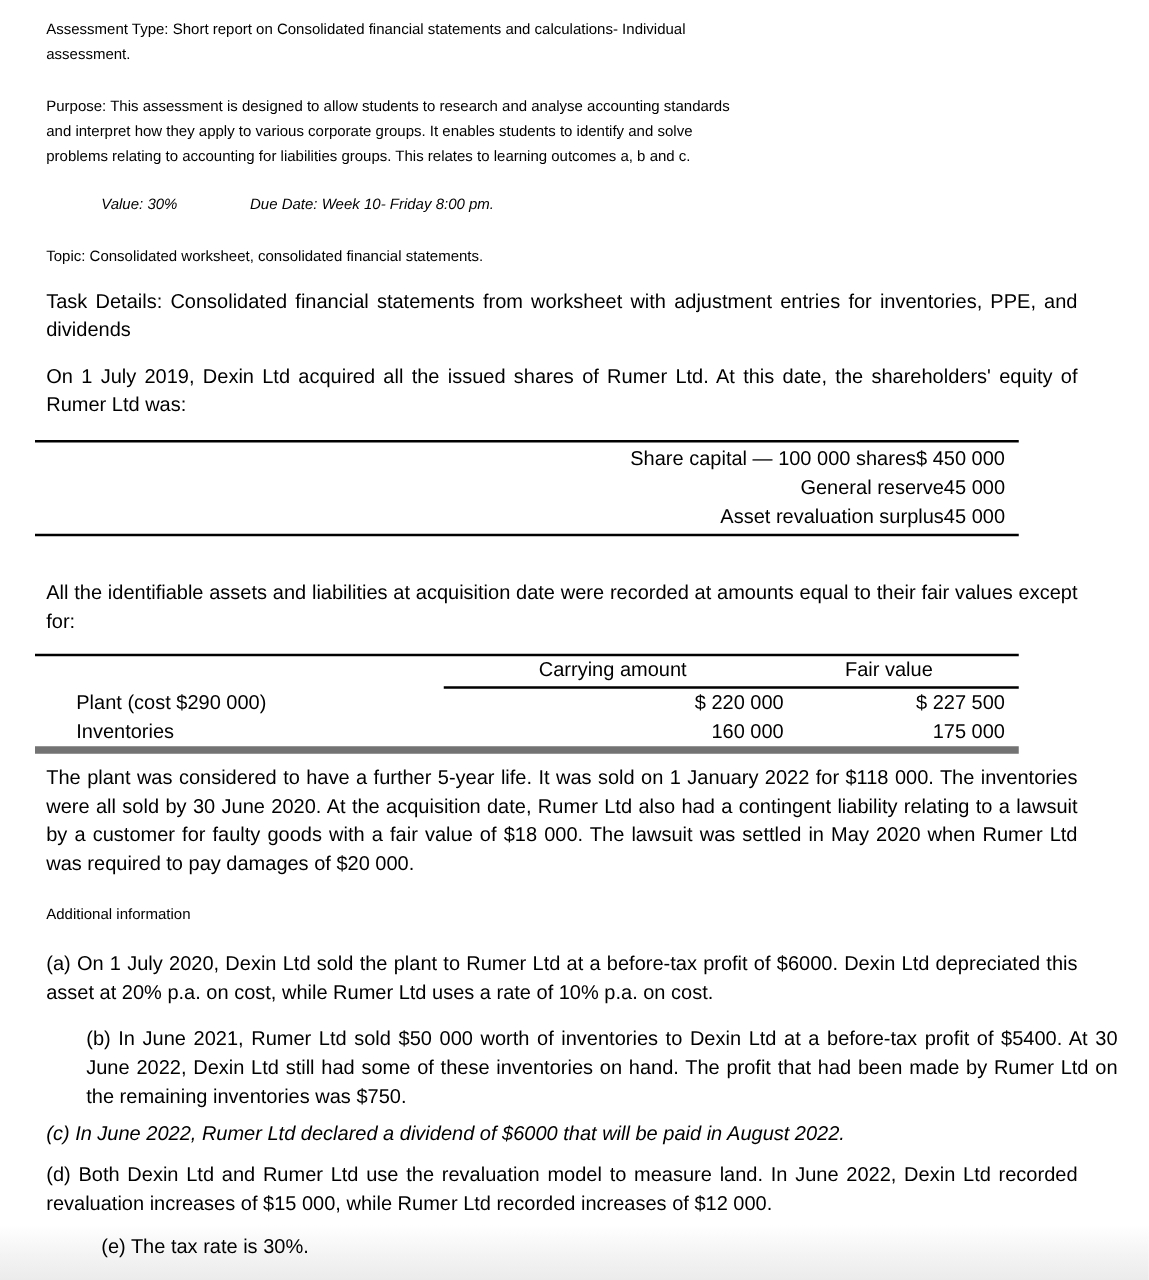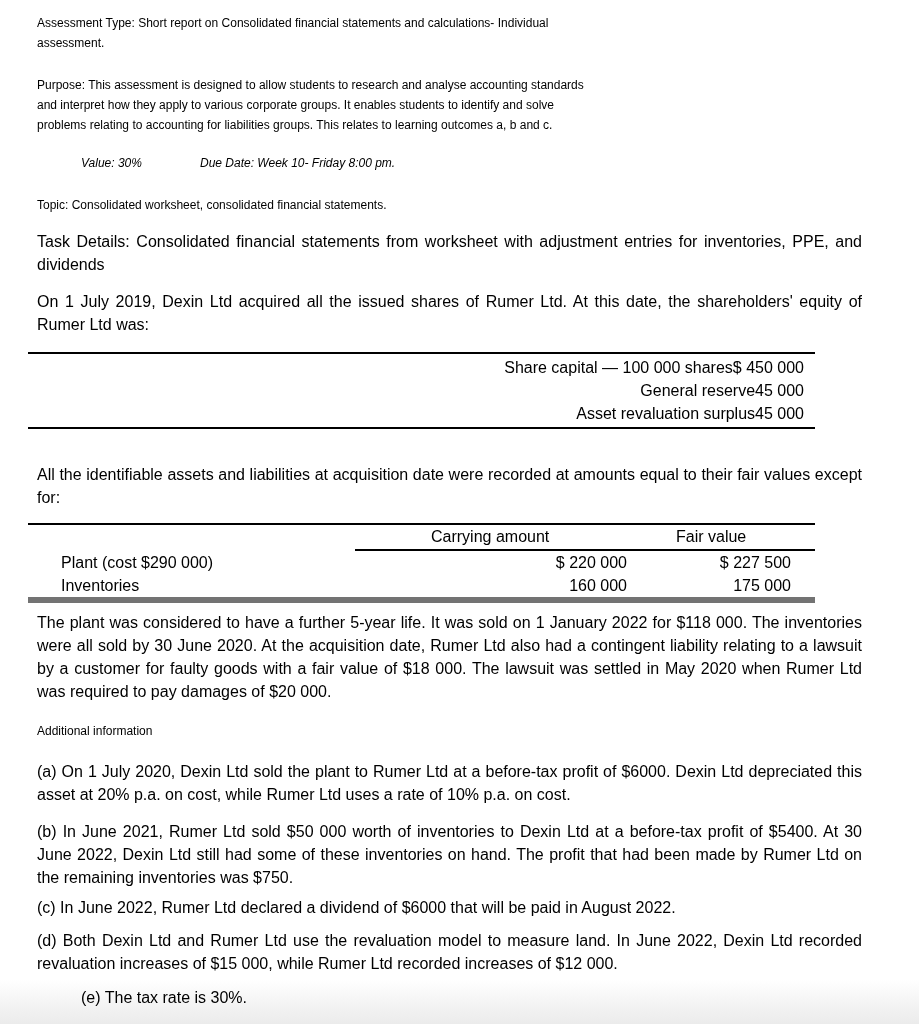--- a/index.html
+++ b/index.html
@@ -78,21 +78,21 @@
       border-top: 2px solid #000;
     }
     .t2-row {
       position: relative;
       height: 23px;
       line-height: 23px;
       font-size: 16px;
     }
     .t2-row .lbl { position: absolute; left: 9px; margin-left: 24px; }
     .t2-row .c1 { position: absolute; right: 188px; text-align: right; }
-    .t2-row .c2 { position: absolute; right: 24px; }
+    .t2-row .c2 { position: absolute; right: 11px; }
   </style>
 </head>
 <body>
 
 <div class="line" style="top:13px;">Assessment Type: Short report on Consolidated financial statements and calculations- Individual</div>
 <div class="line" style="top:33px;">assessment.</div>
 
 <div class="line" style="top:75px;">Purpose: This assessment is designed to allow students to research and analyse accounting standards</div>
 <div class="line" style="top:95px;">and interpret how they apply to various corporate groups. It enables students to identify and solve</div>
 <div class="line" style="top:115px;">problems relating to accounting for liabilities groups. This relates to learning outcomes a, b and c.</div>
@@ -140,16 +140,16 @@
     <span class="c1">160 000</span>
     <span class="c2">175 000</span>
   </div>
 </div>
 
 <div class="just" style="top:611px;">The plant was considered to have a further 5-year life. It was sold on 1 January 2022 for $118 000. The inventories were all sold by 30 June 2020. At the acquisition date, Rumer Ltd also had a contingent liability relating to a lawsuit by a customer for faulty goods with a fair value of  $18 000. The lawsuit was settled in May 2020 when Rumer Ltd was required to pay damages of $20 000.</div>
 
 <div class="line" style="top:721px;">Additional information</div>
 
 <div class="just" style="top:760px;">(a) On 1 July 2020, Dexin Ltd sold the plant to Rumer Ltd at a before-tax profit of $6000. Dexin Ltd depreciated this asset at 20% p.a. on cost, while Rumer Ltd uses a rate of 10% p.a. on cost.</div>
-<div class="just" style="top:820px;">(b) In June 2021, Rumer Ltd sold $50 000 worth of inventories to Dexin Ltd at a before-tax profit of $5400. At 30 June 2022, Dexin Ltd still had some of these inventories on hand. The profit that had been made by Rumer Ltd on the remaining inventories was $750.</div>
-<div class="just" style="top:896px;">(c) In June 2022, Rumer Ltd declared a dividend of $6000 that will be paid in August 2022.</div>
+<div class="just" style="top:820px;margin-left:32px;">(b) In June 2021, Rumer Ltd sold $50 000 worth of inventories to Dexin Ltd at a before-tax profit of $5400. At 30 June 2022, Dexin Ltd still had some of these inventories on hand. The profit that had been made by Rumer Ltd on the remaining inventories was $750.</div>
+<div class="just" style="top:896px;font-style:italic;">(c) In June 2022, Rumer Ltd declared a dividend of $6000 that will be paid in August 2022.</div>
 <div class="just" style="top:929px;">(d) Both Dexin Ltd and Rumer Ltd use the revaluation model to measure land. In June 2022, Dexin Ltd recorded revaluation increases of $15 000, while Rumer Ltd recorded increases of $12 000.</div>
 <div class="just" style="top:986px;margin-left:44px;">(e) The tax rate is 30%.</div>
 
 </body></html>

